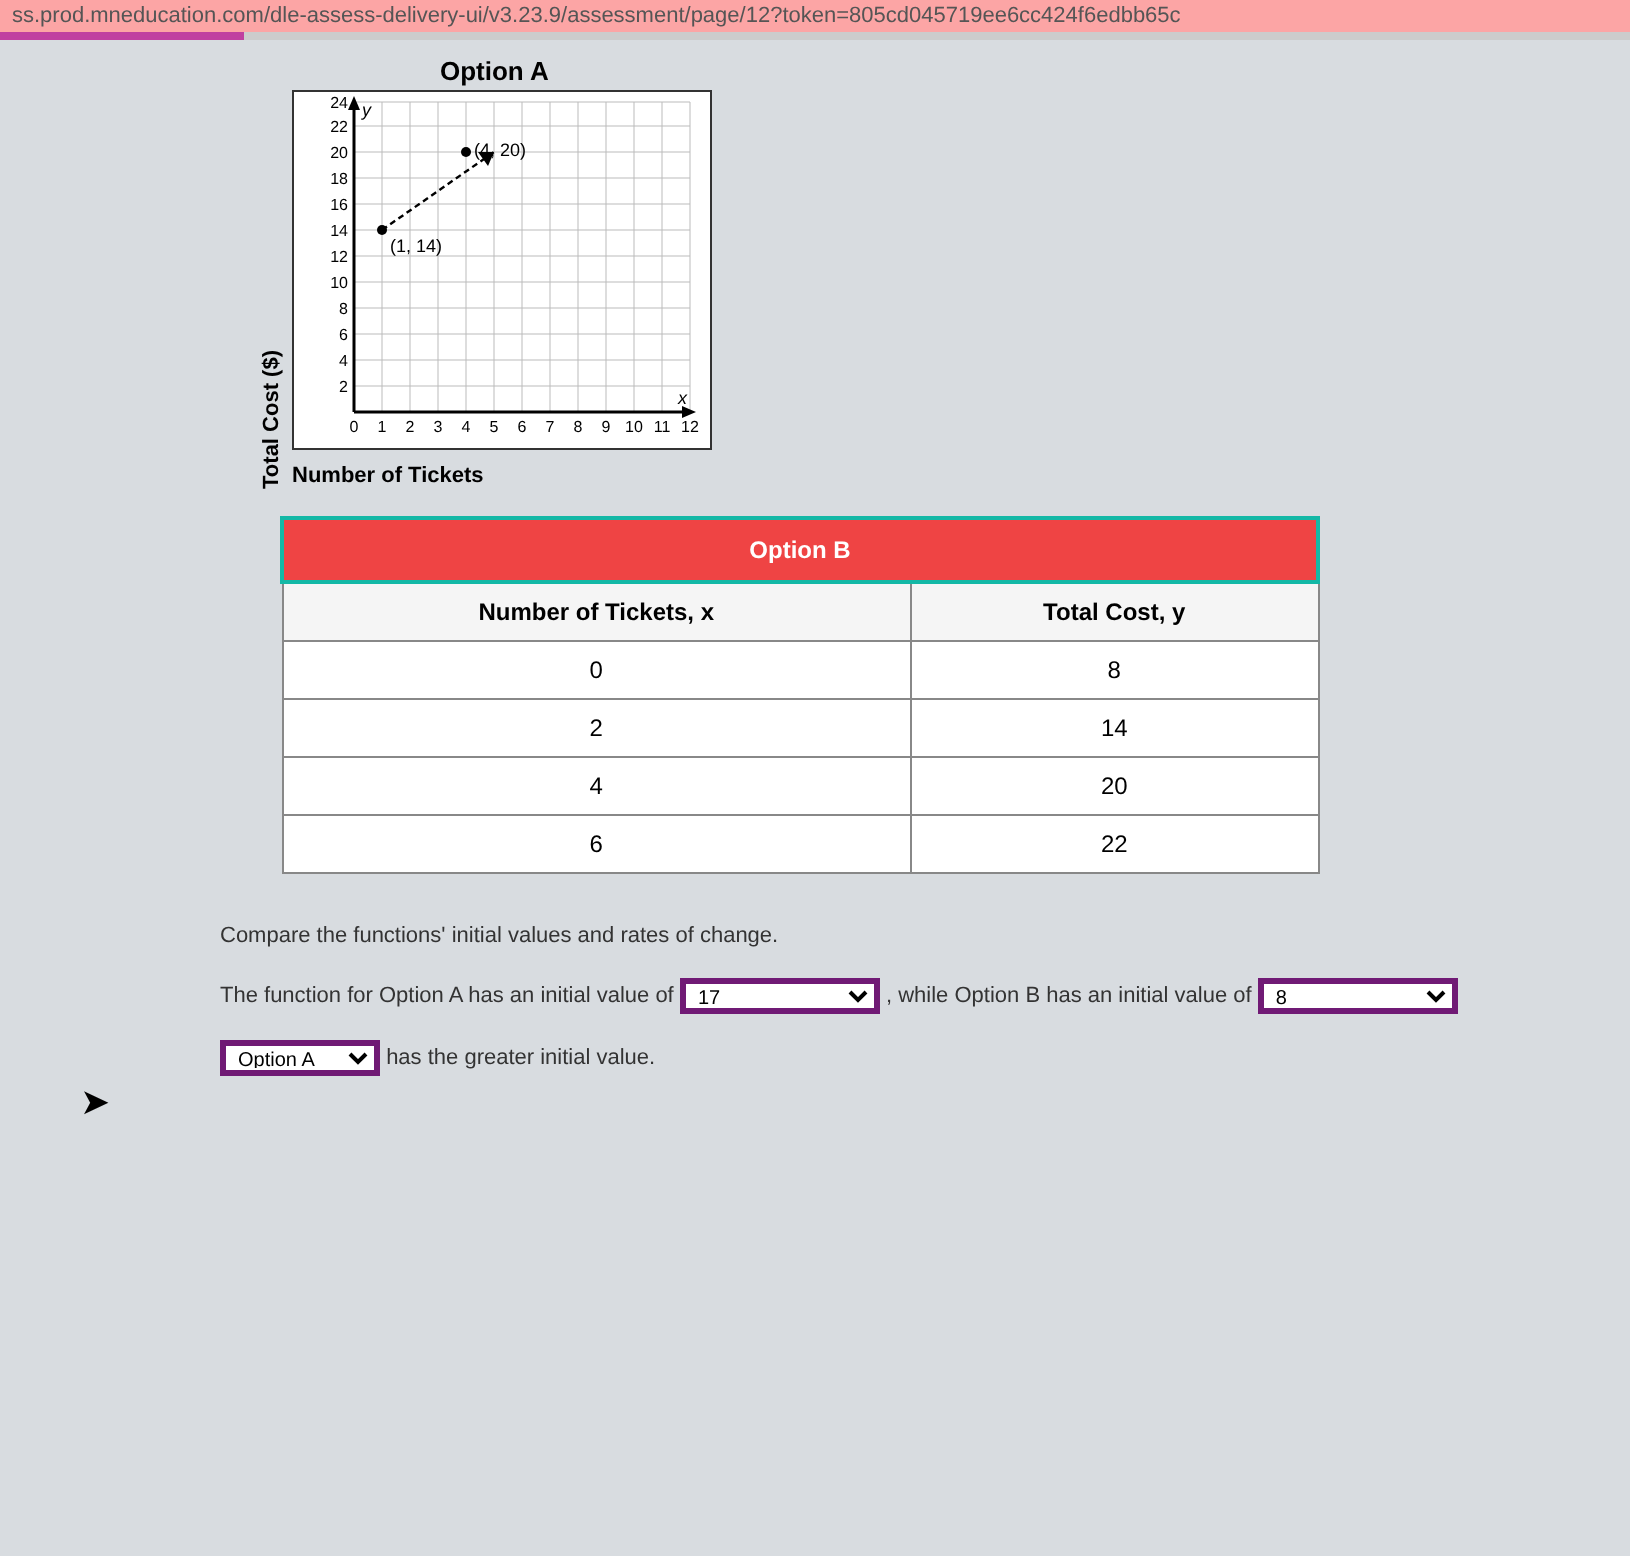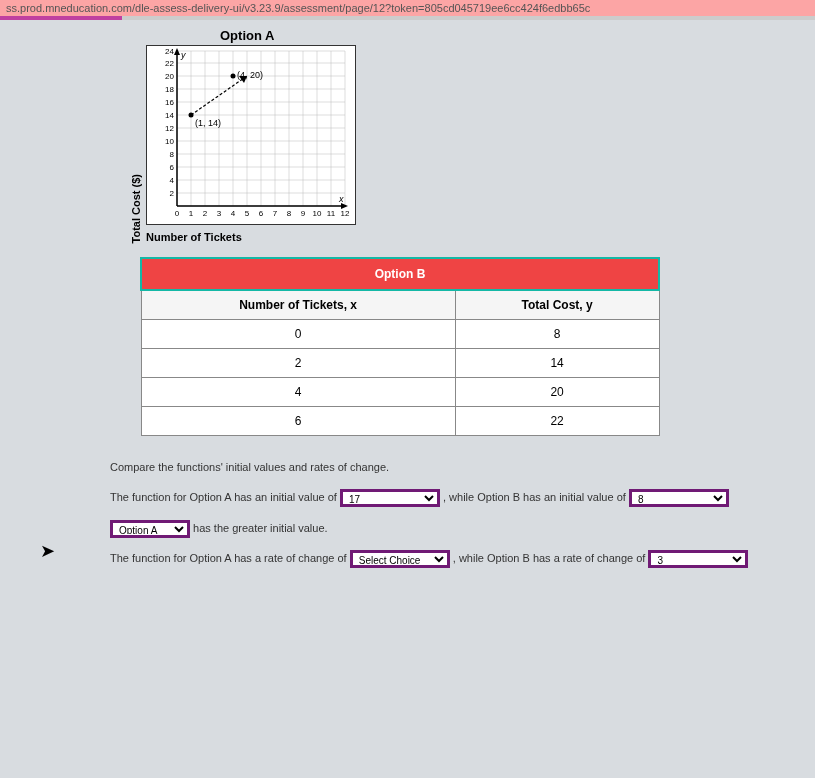--- a/index.html
+++ b/index.html
@@ -238,22 +238,16 @@
     <p>
       <span>The function for Option A has an initial value of</span>
       <select class="sel wide"><option>17</option></select>
       <span>, while Option B has an initial value of</span>
       <select class="sel wide"><option>8</option></select>
     </p>
     <p>
       <select class="sel med"><option>Option A</option></select>
       <span>has the greater initial value.</span>
     </p>
-    <p>
-      <span>The function for Option A has a rate of change of</span>
-      <select class="sel wide"><option>Select Choice</option></select>
-      <span>, while Option B has a rate of change of</span>
-      <select class="sel wide"><option>3</option></select>
-    </p>
   </div>
 </div>
 
 <div class="cursor">➤</div>
 
 </body></html>

